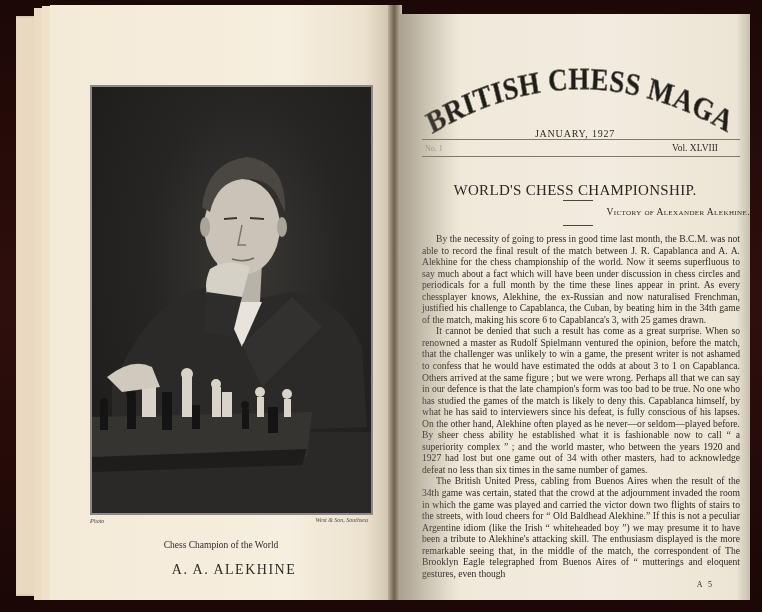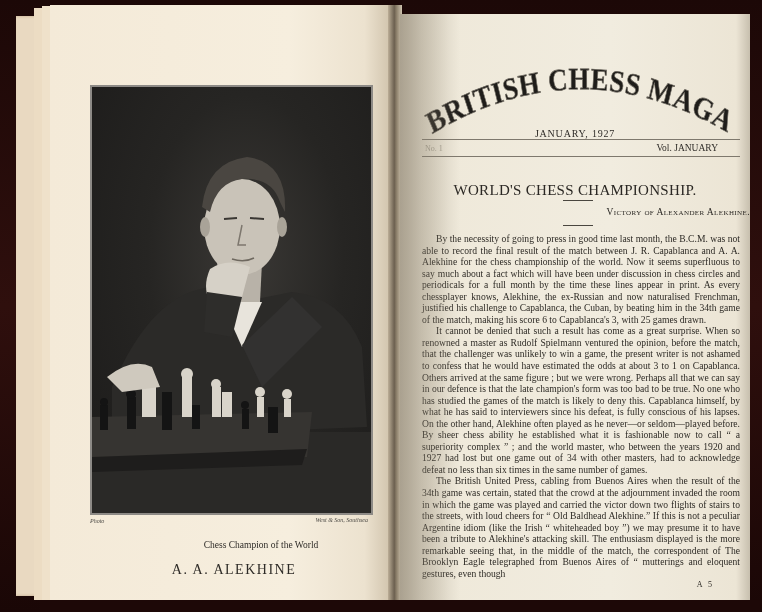--- a/index.html
+++ b/index.html
@@ -23,21 +23,21 @@
   }
   .photo {
     position:absolute; left:40px; top:80px; width:283px; height:430px;
     border:2px solid #8d8a86; box-sizing:border-box; overflow:hidden;
     background:radial-gradient(ellipse at 55% 40%, #3a3835 0%, #262523 45%, #1c1b1a 100%);
   }
   .photo svg { position:absolute; left:0; top:0; }
   .photo-credit-left { position:absolute; left:40px; top:513px; font-size:6px; font-style:italic; color:#4c4a45; }
   .photo-credit-right { position:absolute; right:24px; top:512px; font-size:6px; font-style:italic; color:#4c4a45; }
   .caption-name { position:absolute; left:0; width:368px; top:522px; text-align:center; font-size:14px; letter-spacing:1.5px; color:#2e2b27;margin-top:35px; }
-  .caption-title { position:absolute; left:0; width:342px; top:535px; text-align:center; font-size:9.5px; color:#2e2b27;padding-left:40px; }
+  .caption-title { position:absolute; left:0; width:342px; top:535px; text-align:center; font-size:9.5px; color:#2e2b27; }
 
   
   .gutter { position:absolute; left:388px; top:5px; width:14px; height:596px; background:linear-gradient(90deg,#bcae97 0%,#6c6050 45%,#8b7e69 60%,#cfc4b0 100%); }
 
   
   .page-right {
     position:absolute; left:400px; top:14px; width:350px; height:590px;
     background:linear-gradient(90deg,#cfc7b6 0%,#e4ddcc 6%,#efe9da 14%,#f1ecdf 60%,#ece5d5 96%,#c7bfae 100%);
   }
   .masthead { position:absolute; left:10px; top:50px; width:340px; height:80px; }
@@ -139,21 +139,21 @@
         <path id="arc" d="M20 62 Q170 -18 322 62"></path>
       </defs>
       <text font-family="Liberation Serif, serif" font-size="27" font-weight="bold" fill="#1f1d1a" stroke="#6f6a61" stroke-width="0.6" letter-spacing="0.5" transform="scale(1,1.15)">
         <textPath href="#arc" startOffset="50%" text-anchor="middle">THE BRITISH CHESS MAGAZINE</textPath>
       </text>
     </svg>
   </div>
   <div class="issue-date">JANUARY, 1927</div>
   <div class="rule" style="top:125px"></div>
   <div class="issue-no">No. 1</div>
-  <div class="volume">Vol. JANUARY</div>
+  <div class="volume">Vol. XLVIII</div>
   <div class="rule" style="top:142px"></div>
 
   <div class="article-title">WORLD'S CHESS CHAMPIONSHIP.</div>
   <div class="short-rule" style="top:186px"></div>
   <div class="subtitle">Victory of Alexander Alekhine.</div>
   <div class="short-rule" style="top:211px"></div>
 
   <div class="body-text">
     <p>By the necessity of going to press in good time last month, the B.C.M. was not able to record the final result of the match between J. R. Capablanca and A. A. Alekhine for the chess championship of the world. Now it seems superfluous to say much about a fact which will have been under discussion in chess circles and periodicals for a full month by the time these lines appear in print. As every chessplayer knows, Alekhine, the ex-Russian and now naturalised Frenchman, justified his challenge to Capablanca, the Cuban, by beating him in the 34th game of the match, making his score 6 to Capablanca's 3, with 25 games drawn.</p>
     <p>It cannot be denied that such a result has come as a great surprise. When so renowned a master as Rudolf Spielmann ventured the opinion, before the match, that the challenger was unlikely to win a game, the present writer is not ashamed to confess that he would have estimated the odds at about 3 to 1 on Capablanca. Others arrived at the same figure ; but we were wrong. Perhaps all that we can say in our defence is that the late champion's form was too bad to be true. No one who has studied the games of the match is likely to deny this. Capablanca himself, by what he has said to interviewers since his defeat, is fully conscious of his lapses. On the other hand, Alekhine often played as he never—or seldom—played before. By sheer chess ability he established what it is fashionable now to call “ a superiority complex ” ; and the world master, who between the years 1920 and 1927 had lost but one game out of 34 with other masters, had to acknowledge defeat no less than six times in the same number of games.</p>

